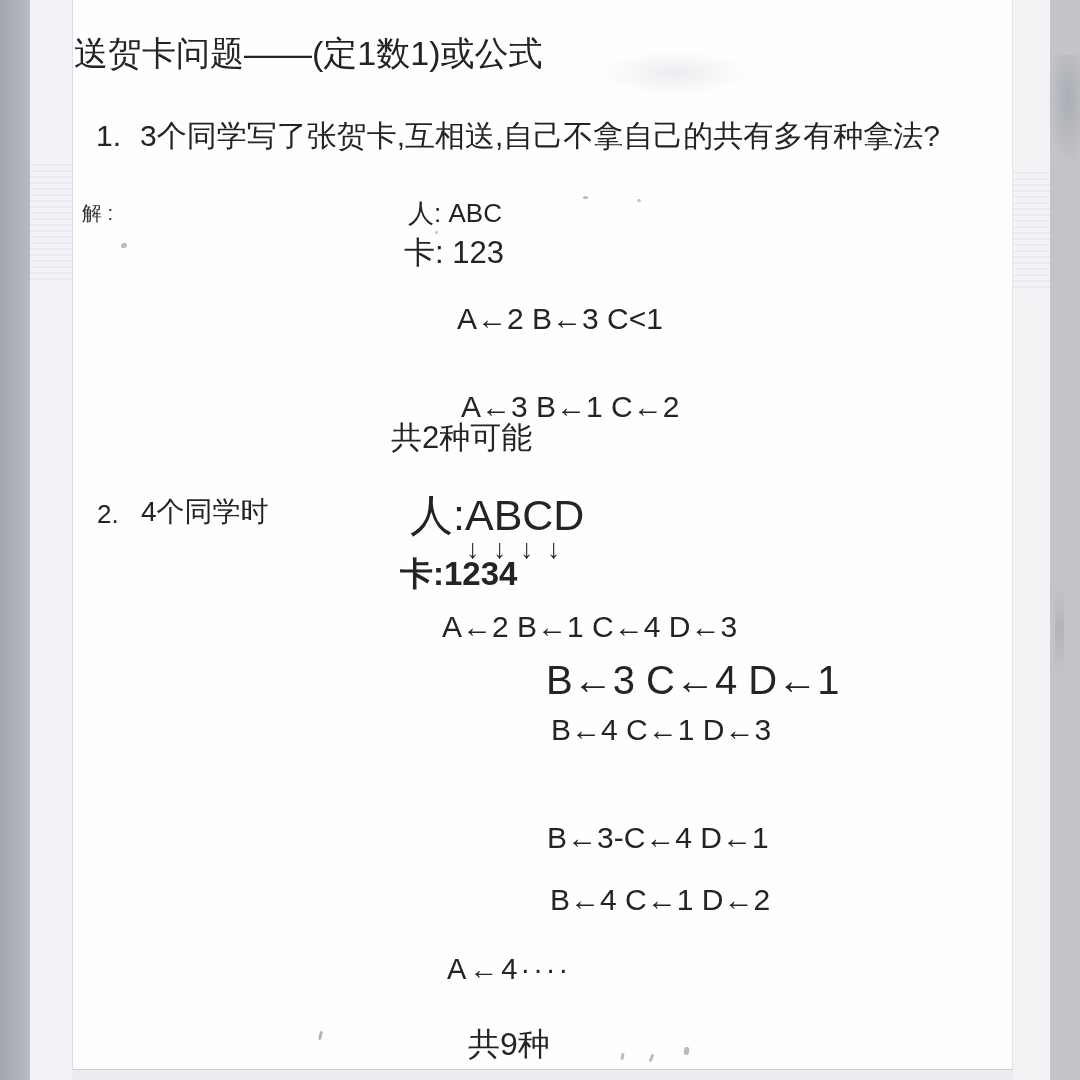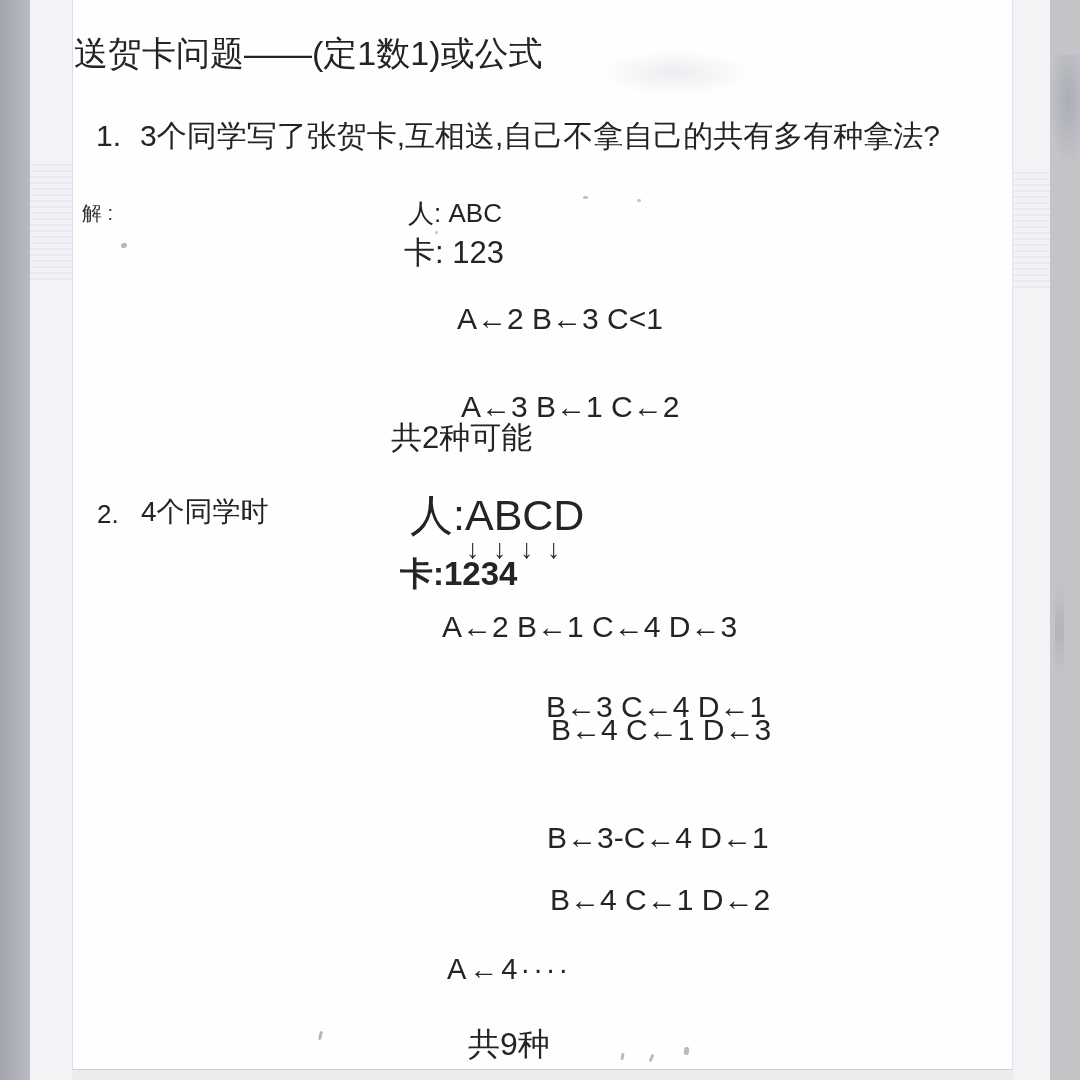--- a/index.html
+++ b/index.html
@@ -43,21 +43,21 @@
   .ka1     {left:404px;top:235px;font-size:31px;}
   .c10     {left:457px;top:301px;font-size:30px;}
   .c11     {left:461px;top:350px;font-size:30px;margin-top:39px;}
   .total1  {left:391px;top:420px;font-size:31px;text-align:center;}
   .q2num   {left:97px; top:499px;font-size:26px;}
   .q2text  {left:141px;top:495px;font-size:28px;}
   .ren2    {left:410px;top:490px;font-size:43px;}
   .arrows  {left:466px;top:534px;font-size:27px;letter-spacing:3px;color:#2b2b2b;}
   .ka2     {left:400px;top:555px;font-size:33px;font-weight:bold;}
   .c20     {left:442px;top:609px;font-size:30px;}
-  .c21     {left:546px;top:657px;font-size:30px;margin-top:32px;}
+  .c21     {left:546px;top:657px;font-size:40px;}
   .c22     {left:551px;top:712px;font-size:30px;}
   .c23     {left:447px;top:757px;font-size:30px;}
   .c24     {left:547px;top:820px;font-size:30px;}
   .c25     {left:550px;top:882px;font-size:30px;}
   .c26     {left:447px;top:952px;font-size:29px;letter-spacing:3px;text-align:center;}
   .total2  {left:468px;top:1026px;font-size:32px;}
   
   .speck{position:absolute;background:#8a8d96;border-radius:2px;}
   .s1{left:583px;top:196px;width:5px;height:3px;opacity:.55;}
   .s2{left:637px;top:199px;width:4px;height:3px;opacity:.5;}

